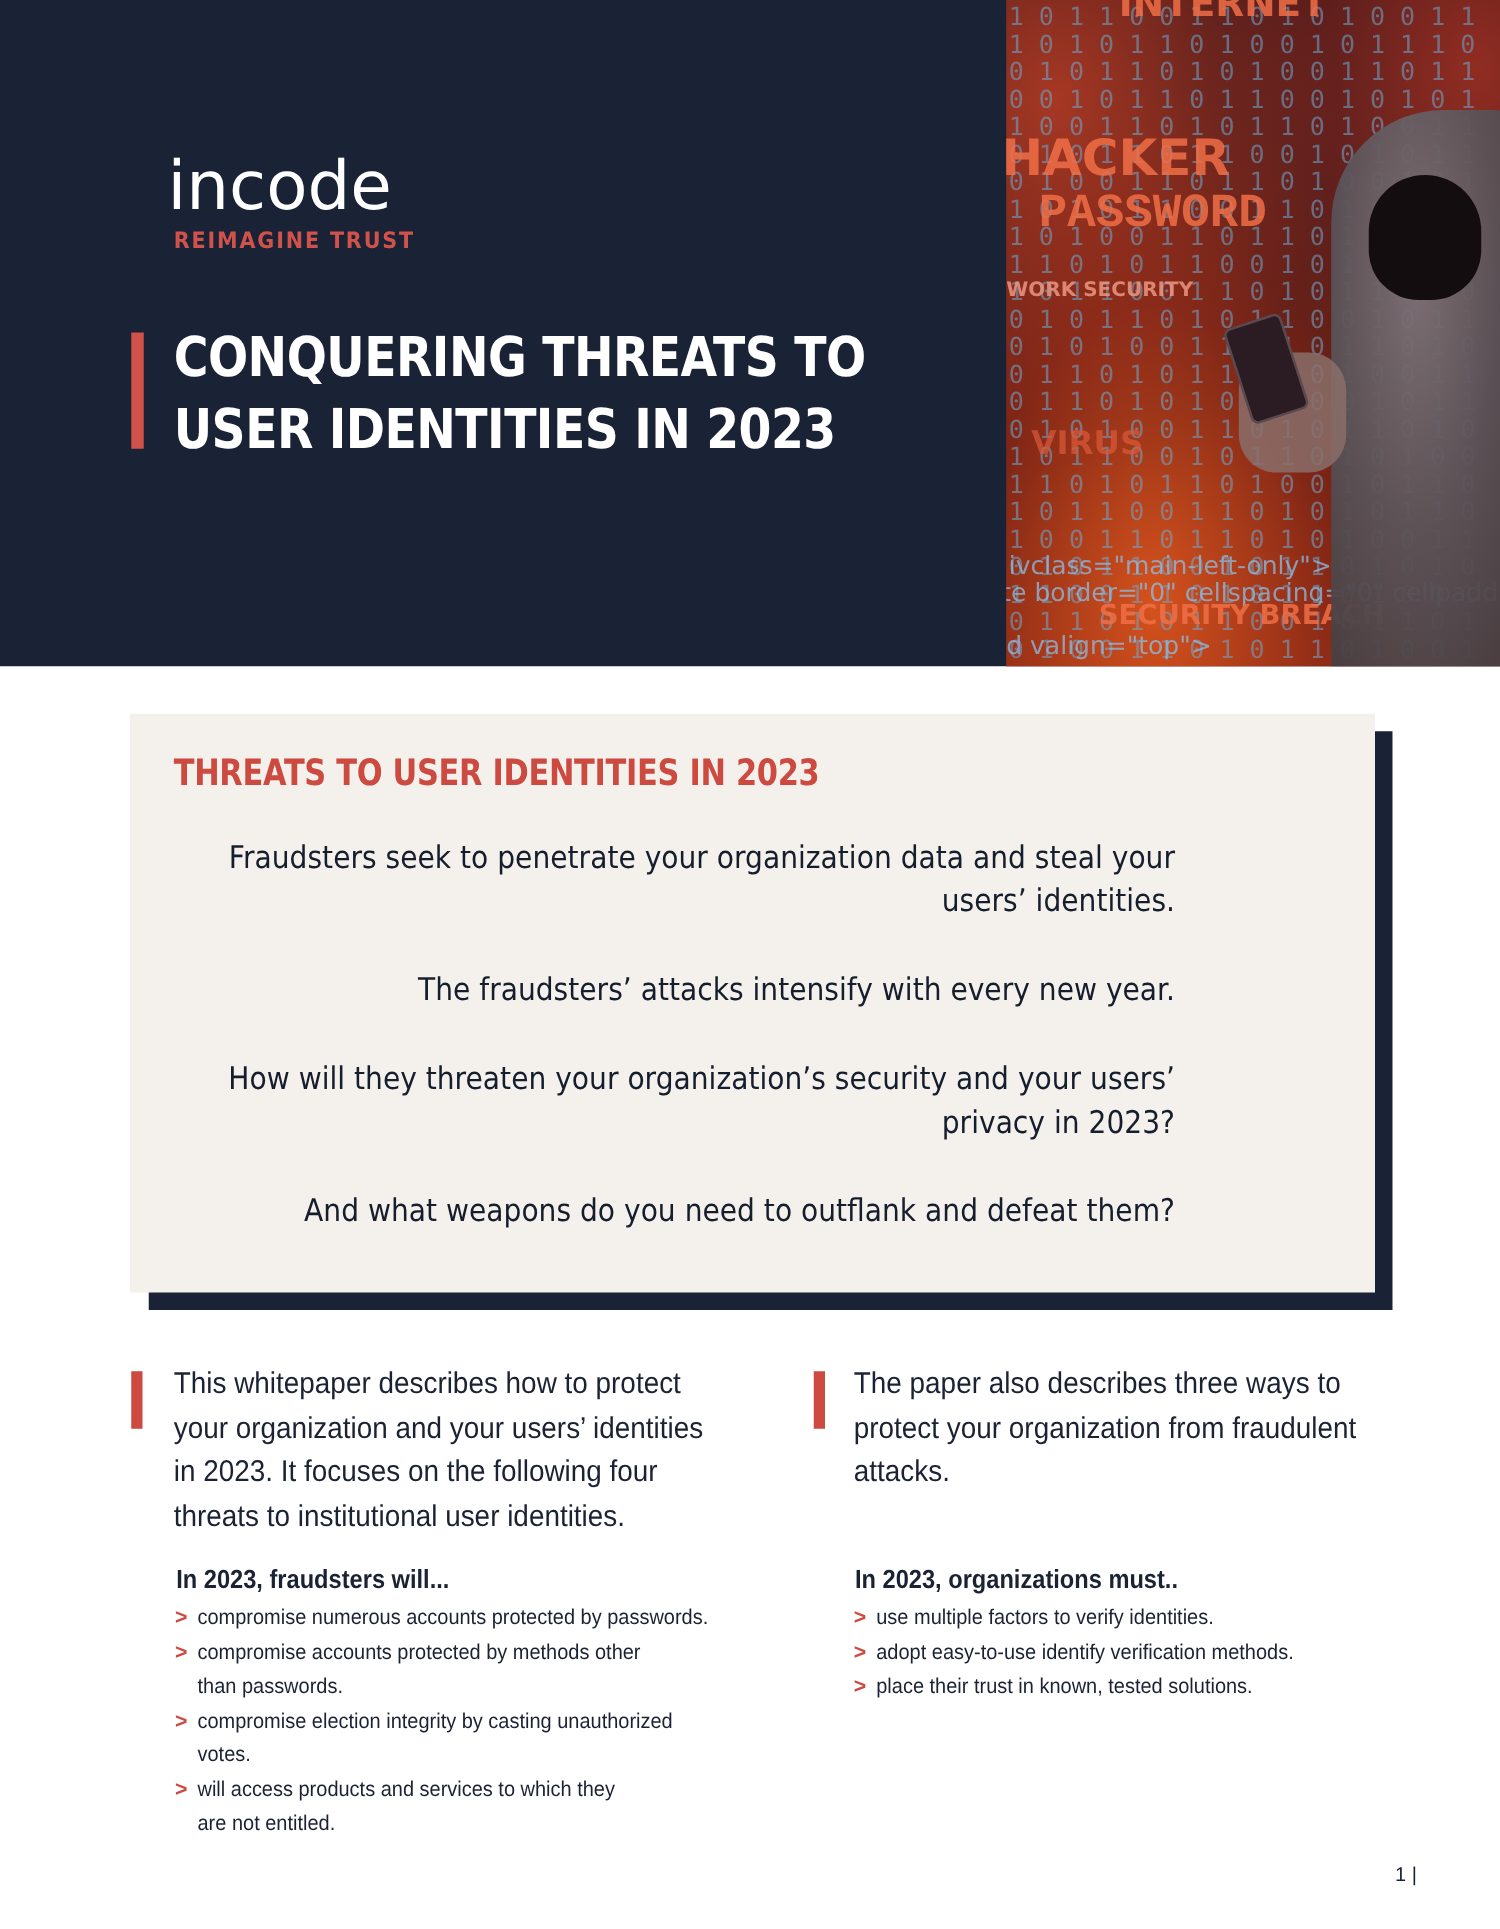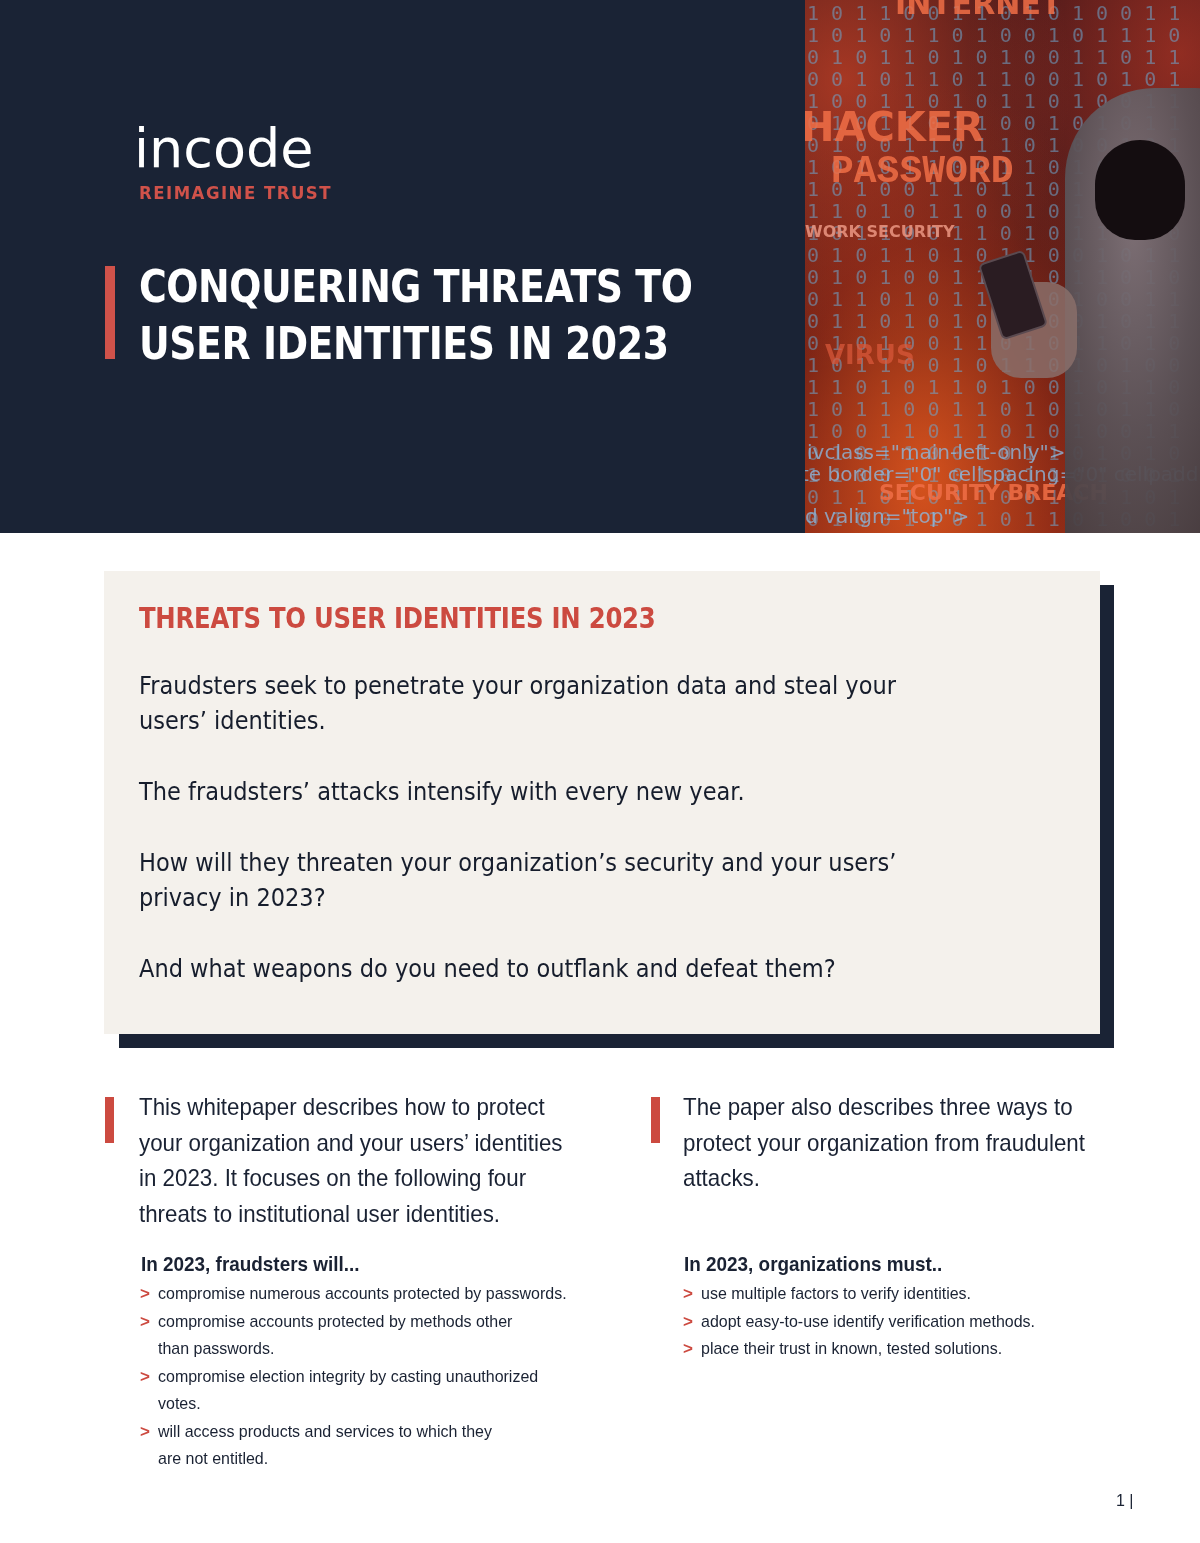--- a/index.html
+++ b/index.html
@@ -27,21 +27,21 @@
   .hw-virus { left: 20px; top: 340px; font-size: 26px; color: rgba(220,90,60,0.7); }
   .hw-secbreach { left: 74px; top: 480px; font-size: 22px; }
   .hero-code { position: absolute; font-family: "DejaVu Sans", sans-serif; font-size: 20px; color: rgba(140,190,230,0.75); white-space: nowrap; }
   .hc1 { left: 2px; top: 440px; } .hc2 { left: -4px; top: 462px; } .hc3 { left: 0; top: 504px; }
   .hood { position: absolute; left: 260px; top: 88px; width: 170px; height: 460px; background: radial-gradient(ellipse at 40% 30%, #7d7278 0%, #5b5358 45%, #3d3538 100%); border-radius: 90px 40px 0 0; opacity: 0.95; }
   .hood-face { position: absolute; left: 290px; top: 140px; width: 90px; height: 100px; background: #140d10; border-radius: 45px 45px 40px 40px; }
   .phone { position: absolute; left: 184px; top: 255px; width: 48px; height: 80px; background: #2a1c22; border-radius: 6px; transform: rotate(-18deg); border: 2px solid #5a4a50; }
   .hand { position: absolute; left: 186px; top: 282px; width: 86px; height: 96px; background: #8a6e6a; border-radius: 30px; opacity: 0.85; }
 
   .card-shadow { position: absolute; left: 119px; top: 585px; width: 995px; height: 463px; background: #1a2335; }
-  .card { position: absolute; left: 104px; top: 571px; width: 996px; height: 463px; background: #f4f1ec; }
+  .card { position: absolute; left: 104px; top: 571px; width: 996px; height: 463px; background: #f4f1ec; text-align: right; }
   .card-heading { position: absolute; left: 35px; top: 30px; font-family: "DejaVu Sans", sans-serif; font-weight: bold; font-size: 29px; color: #cc4a40; transform: scaleX(0.84); transform-origin: left; white-space: nowrap; letter-spacing: -0.3px; }
   .card-p { position: absolute; left: 35px; font-family: "DejaVu Sans", sans-serif; font-size: 25px; line-height: 35px; color: #161d2c; transform: scaleX(0.9); transform-origin: left; width: 890px; }
   .cp1 { top: 97px; } .cp2 { top: 203px; } .cp3 { top: 274px; } .cp4 { top: 380px; }
 
   .col-bar { position: absolute; width: 9px; height: 46px; background: #cc4a40; }
   .col-text { position: absolute; font-family: "Liberation Sans", sans-serif; font-size: 24px; line-height: 35.5px; color: #1a2233; transform: scaleX(0.93); transform-origin: left; }
   .list-head { position: absolute; font-family: "Liberation Sans", sans-serif; font-weight: bold; font-size: 21px; color: #1a2233; transform: scaleX(0.9); transform-origin: left; white-space: nowrap; }
   .list { position: absolute; list-style: none; }
   .list li { position: relative; padding-left: 18px; font-family: "Liberation Sans", sans-serif; font-size: 17px; line-height: 27.5px; color: #1a2233; }
   .list li .chev { position: absolute; left: 0; top: 0; color: #cc4a40; font-weight: bold; }

